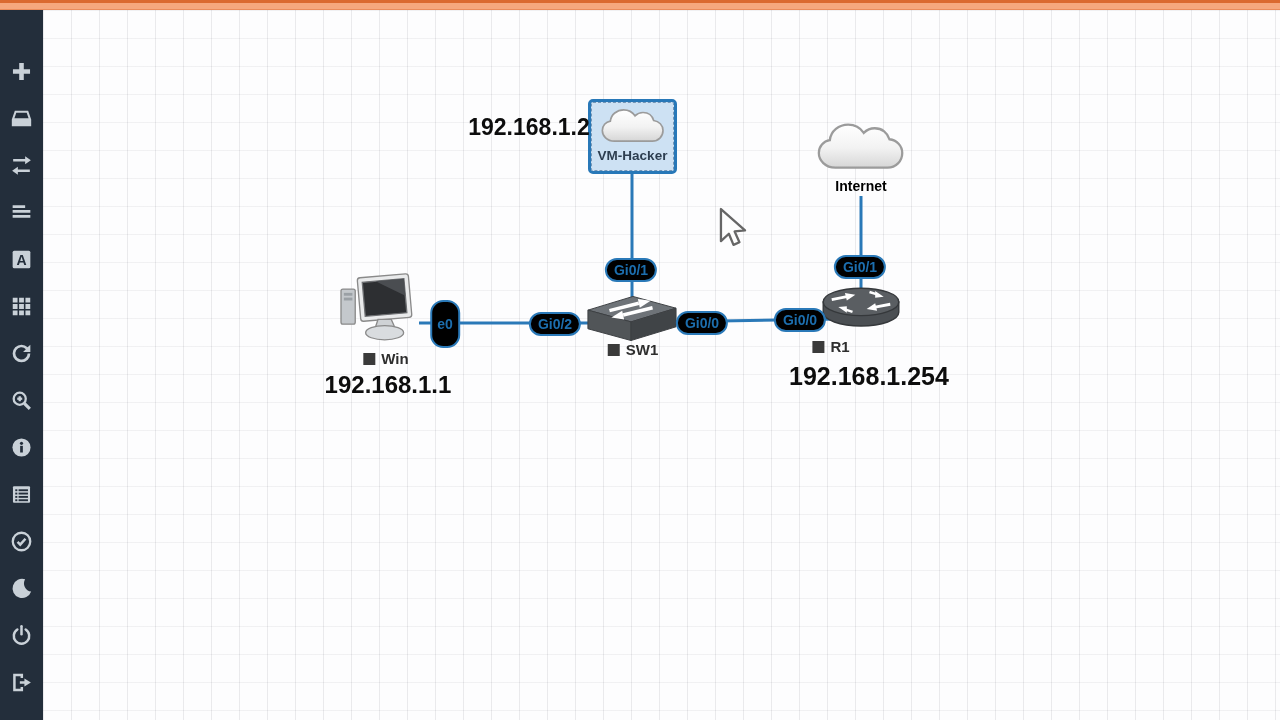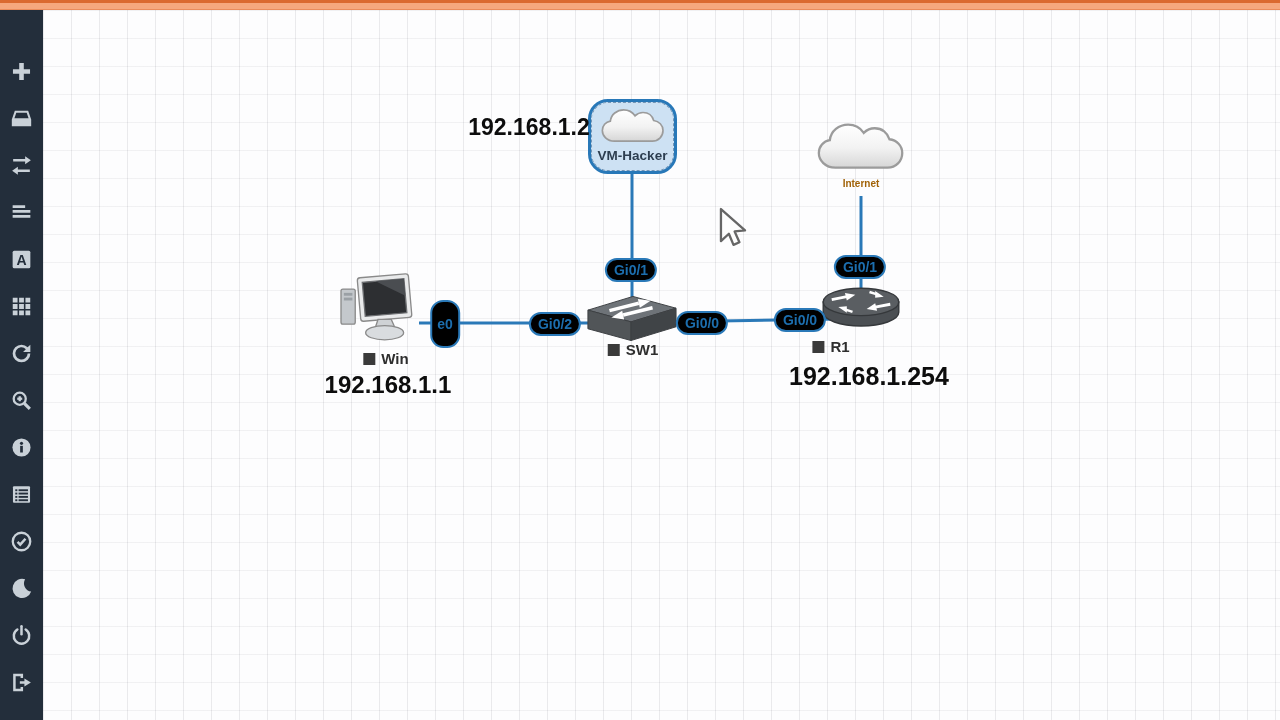--- a/index.html
+++ b/index.html
@@ -38,32 +38,32 @@
       linear-gradient(to bottom, rgba(120,120,130,0.09) 1px, transparent 1px);
     background-size:28px 28px;
   }
   .links { position:absolute; left:0; top:0; width:1280px; height:720px; pointer-events:none; }
   .links line { stroke:#2a79b8; stroke-width:3; }
   
   .node { position:absolute; cursor:pointer; }
   .vm-box {
     left:588px; top:99px; width:89px; height:75px;
     background:#cde1f3;
-    border:3px solid #2878b8; border-radius:20px;
+    border:3px solid #2878b8; border-radius:5px;
     outline:1px dashed #7495b5; outline-offset:-4px;
     display:flex; flex-direction:column; align-items:center;
   }
   .vm-box svg { width:64px; height:41px; margin-top:4px; }
   .vm-label {
     font-size:13.5px; font-weight:bold; color:#2d3e50;
     white-space:nowrap; margin-top:1px;
   }
   .internet-node { left:813px; top:119px; width:96px; text-align:center; }
   .internet-node svg { width:88px; height:57px; display:block; margin:0 auto; }
-  .internet-label { font-size:10px; font-weight:bold; color:#a16207; margin-top:2px; }
+  .internet-label { font-size:14px; font-weight:bold; color:#000000; margin-top:2px; }
   .win-node { left:334px; top:272px; width:88px; height:74px; }
   .win-node svg { width:88px; height:74px; }
   .sw-node { left:584px; top:288px; width:94px; height:58px; }
   .sw-node svg { width:94px; height:58px; }
   .r1-node { left:820px; top:283px; width:82px; height:51px; }
   .r1-node svg { width:82px; height:51px; }
   
   .devlabel {
     position:absolute; transform:translateX(-50%);
     font-size:15px; font-weight:bold; color:#2e2e2e; white-space:nowrap;

